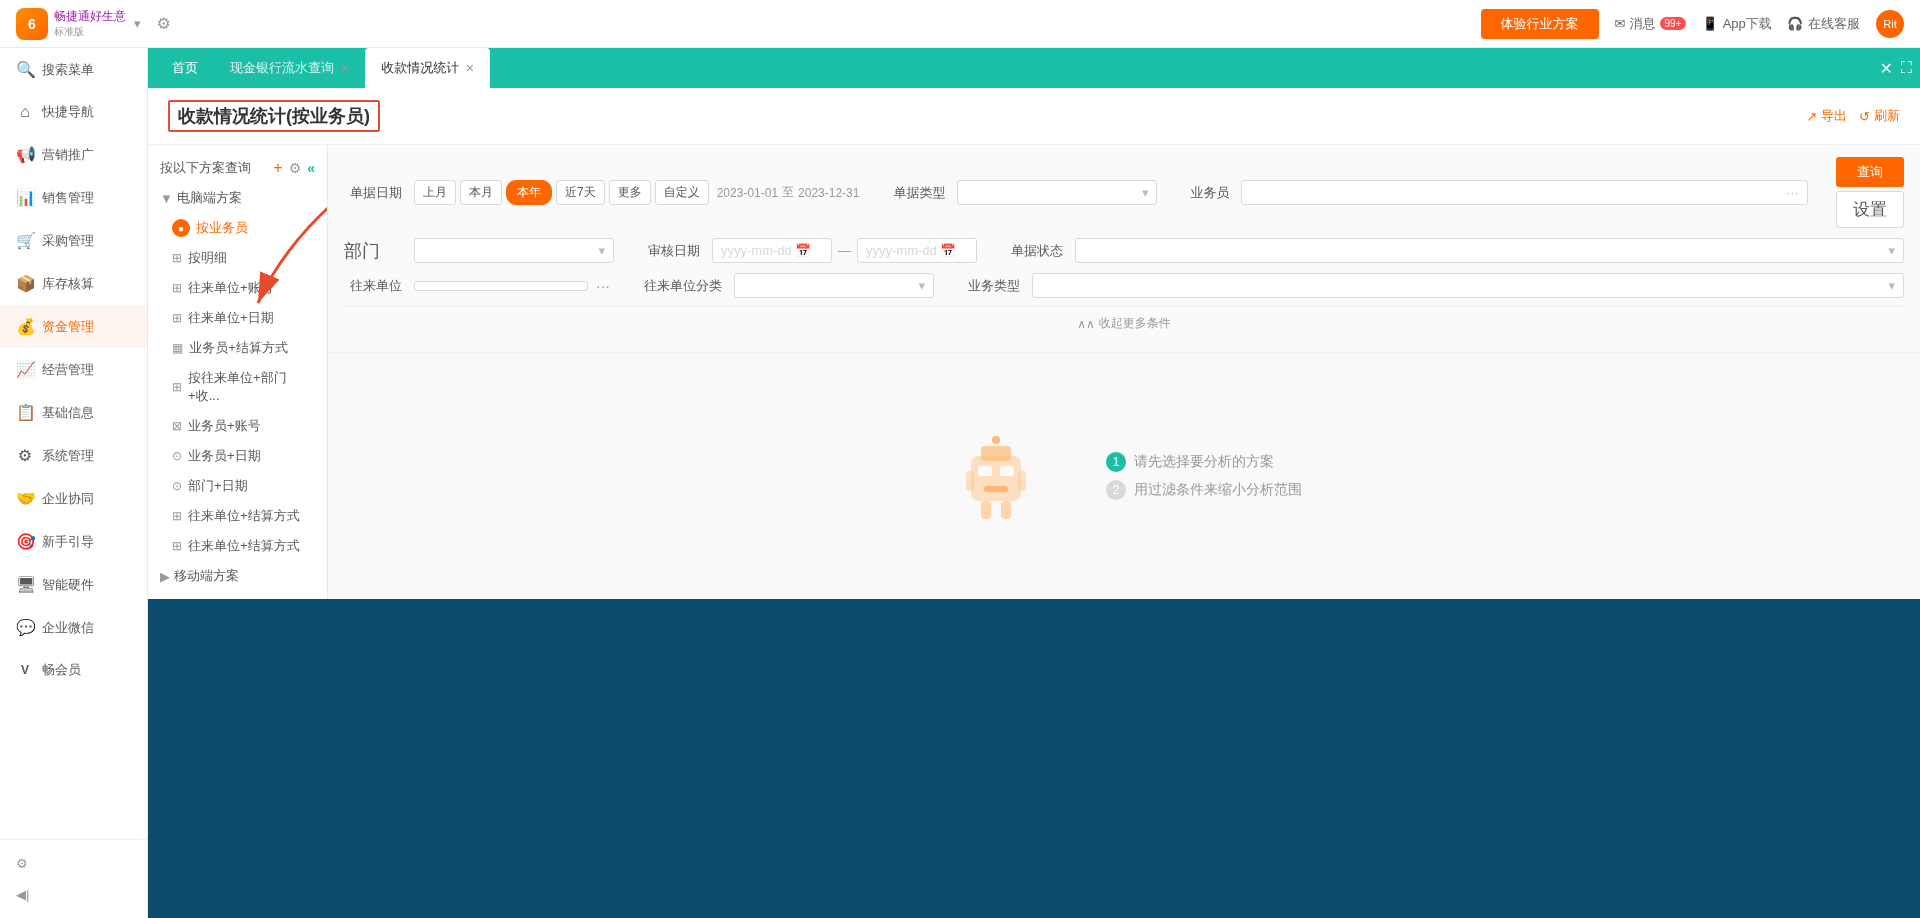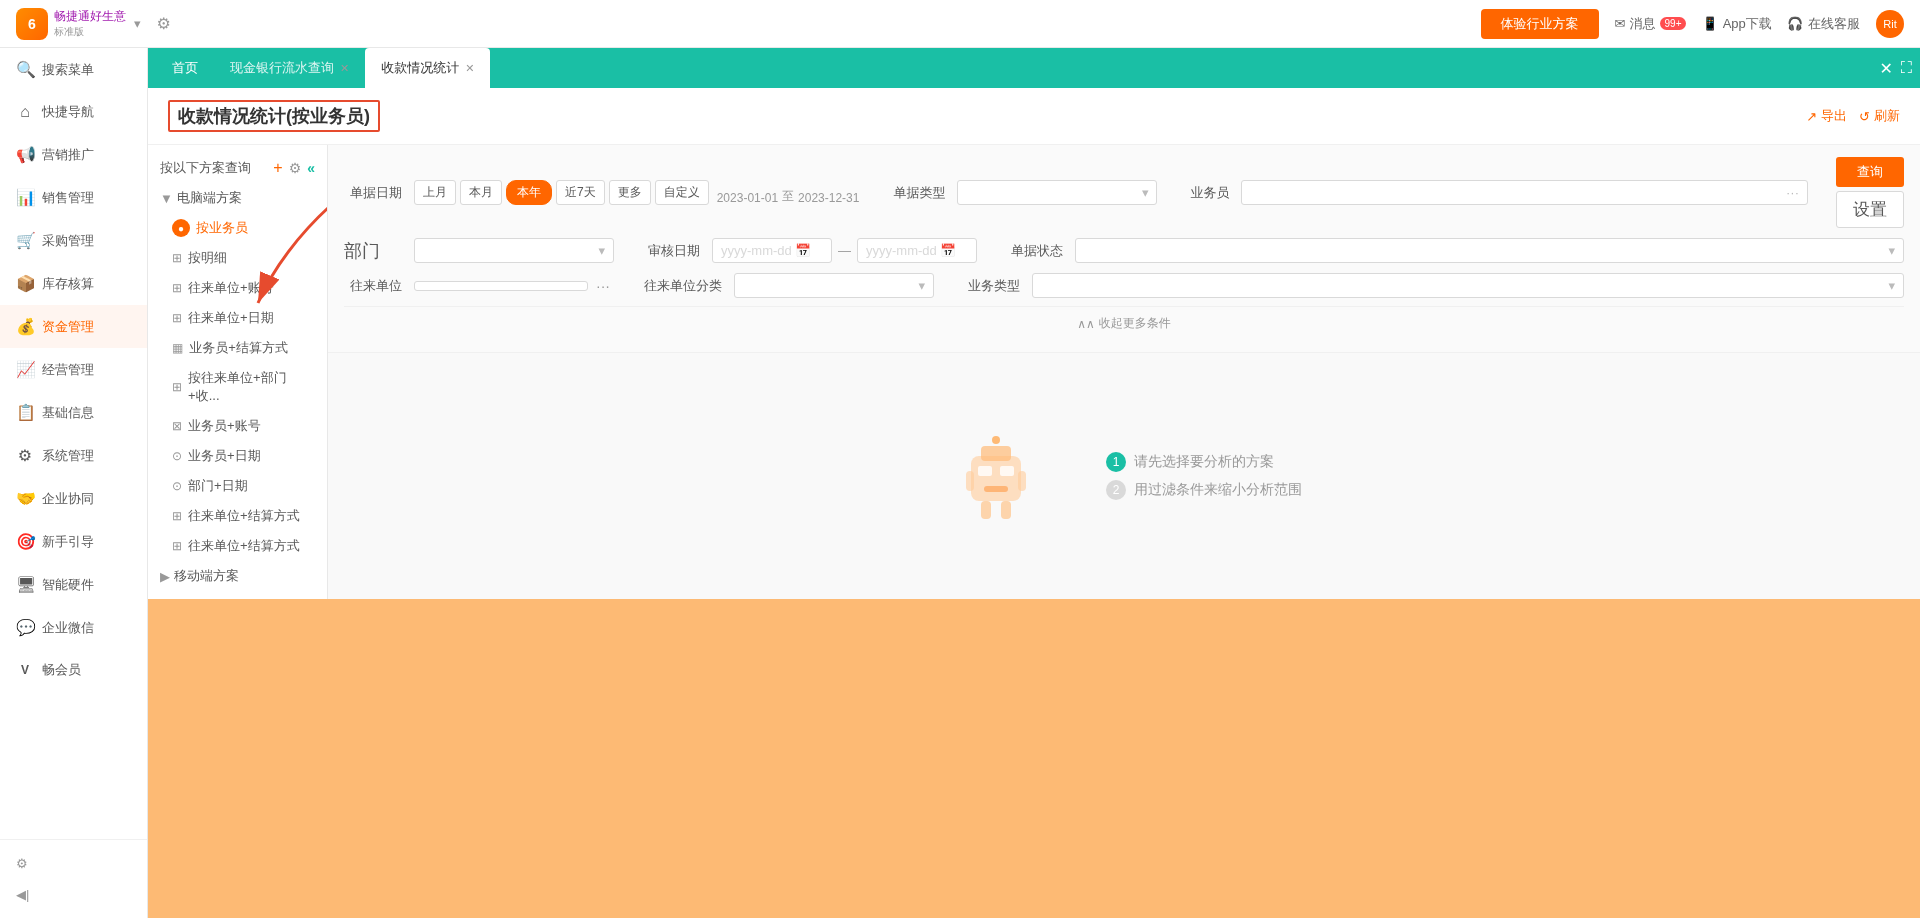--- a/index.html
+++ b/index.html
@@ -73,21 +73,21 @@
       font-size: 13px;
       position: relative;
     }
     .tab-item.home { color: white; }
     .tab-item.active { background: #fff; color: #333; border-radius: 4px 4px 0 0; }
     .tab-item .tab-close { font-size: 11px; color: #999; cursor: pointer; }
     .tab-bar-right { margin-left: auto; display: flex; align-items: center; gap: 8px; }
     .tab-bar-right .icon-btn { color: white; cursor: pointer; font-size: 16px; }
 
     
-    .page-content { flex: 1; background: #fdba74; overflow: auto; }
+    .page-content { flex: 1; background: #0c4a6e; overflow: auto; }
 
     
     .page-header {
       display: flex;
       align-items: center;
       justify-content: space-between;
       padding: 12px 20px;
       border-bottom: 1px solid #f0f0f0;
       background: #fff;
     }
@@ -388,21 +388,21 @@
             </div>
           </div>
         </div>
 
         <div class="query-area">
 
           <div class="filter-section" style="background:#fafafa;padding:12px 16px;border-bottom:1px solid #f0f0f0;">
 
             <div style="display:flex;align-items:center;gap:12px;margin-bottom:10px;">
               <span style="color:#595959;font-size:13px;white-space:nowrap;min-width:58px;text-align:right;">单据日期</span>
-              <div style="display:flex;align-items:flex-end;gap:4px;">
+              <div style="display:flex;align-items:center;gap:4px;">
                 <button class="date-btn">上月</button>
                 <button class="date-btn">本月</button>
                 <button class="date-btn active">本年</button>
                 <button class="date-btn">近7天</button>
                 <button class="date-btn">更多</button>
                 <button class="date-btn">自定义</button>
                 <span style="color:#999;font-size:12px;margin-left:4px;">2023-01-01</span>
                 <span style="color:#999;font-size:12px;">至</span>
                 <span style="color:#999;font-size:12px;">2023-12-31</span>
               </div>

